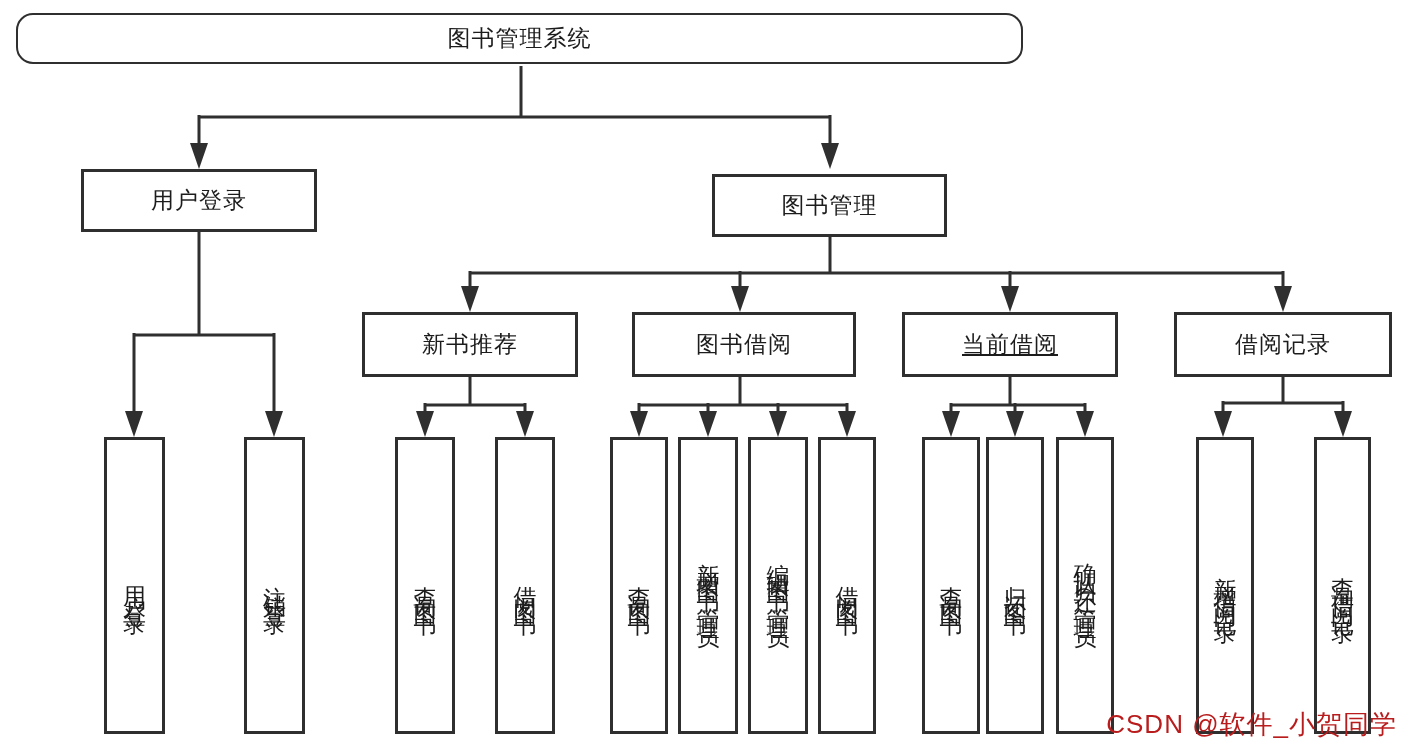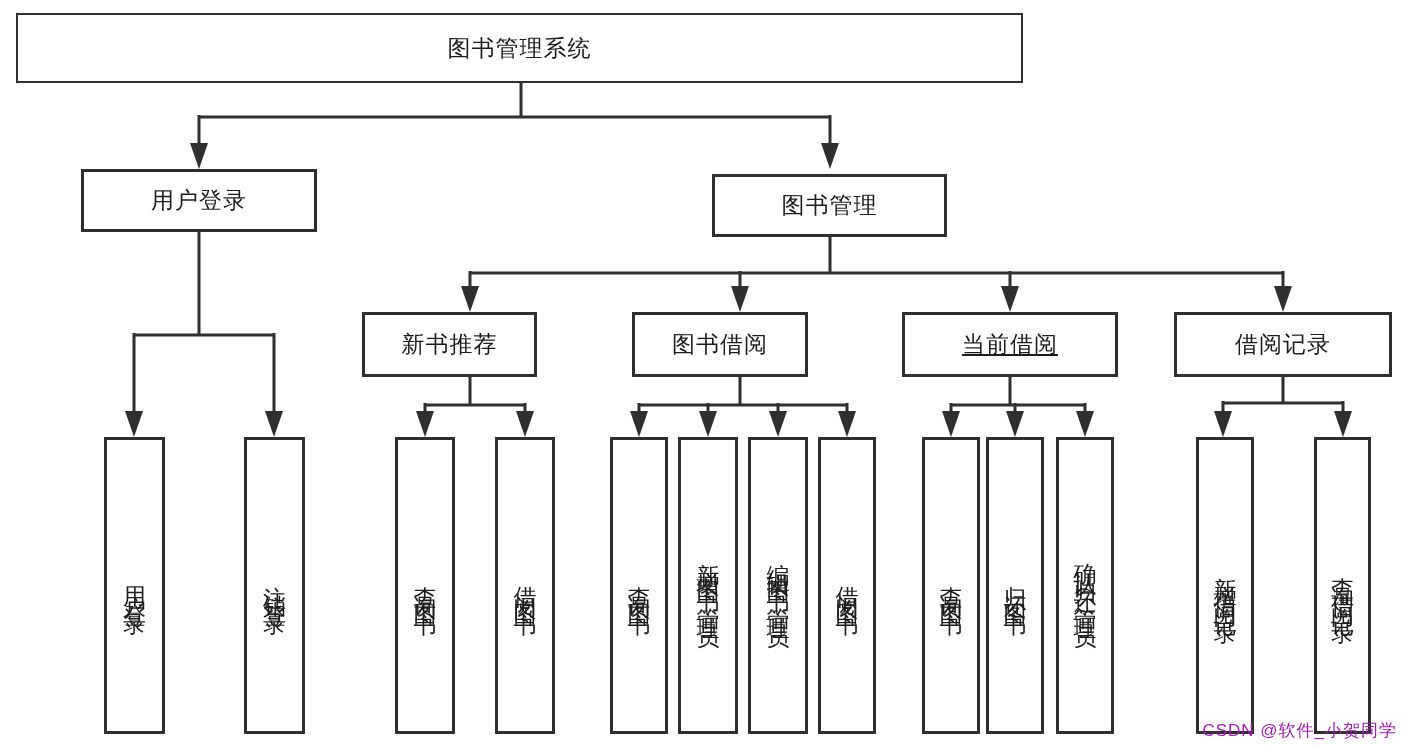--- a/index.html
+++ b/index.html
@@ -49,22 +49,22 @@
     text-orientation: upright;
     font-size: 23px;
     letter-spacing: 9px;
     line-height: 1;
     padding: 0;
   }
   .watermark {
     position: absolute;
     right: 8px;
     bottom: 5px;
-    font-size: 17px;
-    color: #a21caf;
+    font-size: 26px;
+    color: #b91c1c;
     letter-spacing: 1px;
     white-space: nowrap;
     z-index: 5;
   }
 </style>
 </head>
 <body>
 
 <div id="stage">
 
@@ -101,27 +101,27 @@
       <polygon points="769,411 787,411 778,437"></polygon>
       <polygon points="838,411 856,411 847,437"></polygon>
       <polygon points="942,411 960,411 951,437"></polygon>
       <polygon points="1006,411 1024,411 1015,437"></polygon>
       <polygon points="1076,411 1094,411 1085,437"></polygon>
       <polygon points="1214,411 1232,411 1223,437"></polygon>
       <polygon points="1334,411 1352,411 1343,437"></polygon>
     </g>
   </svg>
 
-  <div class="box root" style="left:16px; top:13px; width:1007px; height:70px;">图书管理系统</div>
+  <div class="box root" style="left:16px; top:13px; width:1007px; height:51px;border-radius:17px;">图书管理系统</div>
 
   <div class="box hbox" style="left:81px; top:169px; width:236px; height:63px;">用户登录</div>
   <div class="box hbox" style="left:712px; top:174px; width:235px; height:63px;">图书管理</div>
 
-  <div class="box hbox" style="left:362px; top:312px; width:175px; height:65px;">新书推荐</div>
-  <div class="box hbox" style="left:632px; top:312px; width:176px; height:65px;">图书借阅</div>
+  <div class="box hbox" style="left:362px; top:312px; width:216px; height:65px;">新书推荐</div>
+  <div class="box hbox" style="left:632px; top:312px; width:224px; height:65px;">图书借阅</div>
   <div class="box hbox" style="left:902px; top:312px; width:216px; height:65px;text-decoration:underline;">当前借阅</div>
   <div class="box hbox" style="left:1174px; top:312px; width:218px; height:65px;">借阅记录</div>
 
   <div class="box vbox" style="left:104px; top:437px; width:61px; height:297px;">用户登录</div>
   <div class="box vbox" style="left:244px; top:437px; width:61px; height:297px;">注销登录</div>
 
   <div class="box vbox" style="left:395px; top:437px; width:60px; height:297px;">查询图书</div>
   <div class="box vbox" style="left:495px; top:437px; width:60px; height:297px;">借阅图书</div>
 
   <div class="box vbox" style="left:610px; top:437px; width:58px; height:297px;">查询图书</div>

